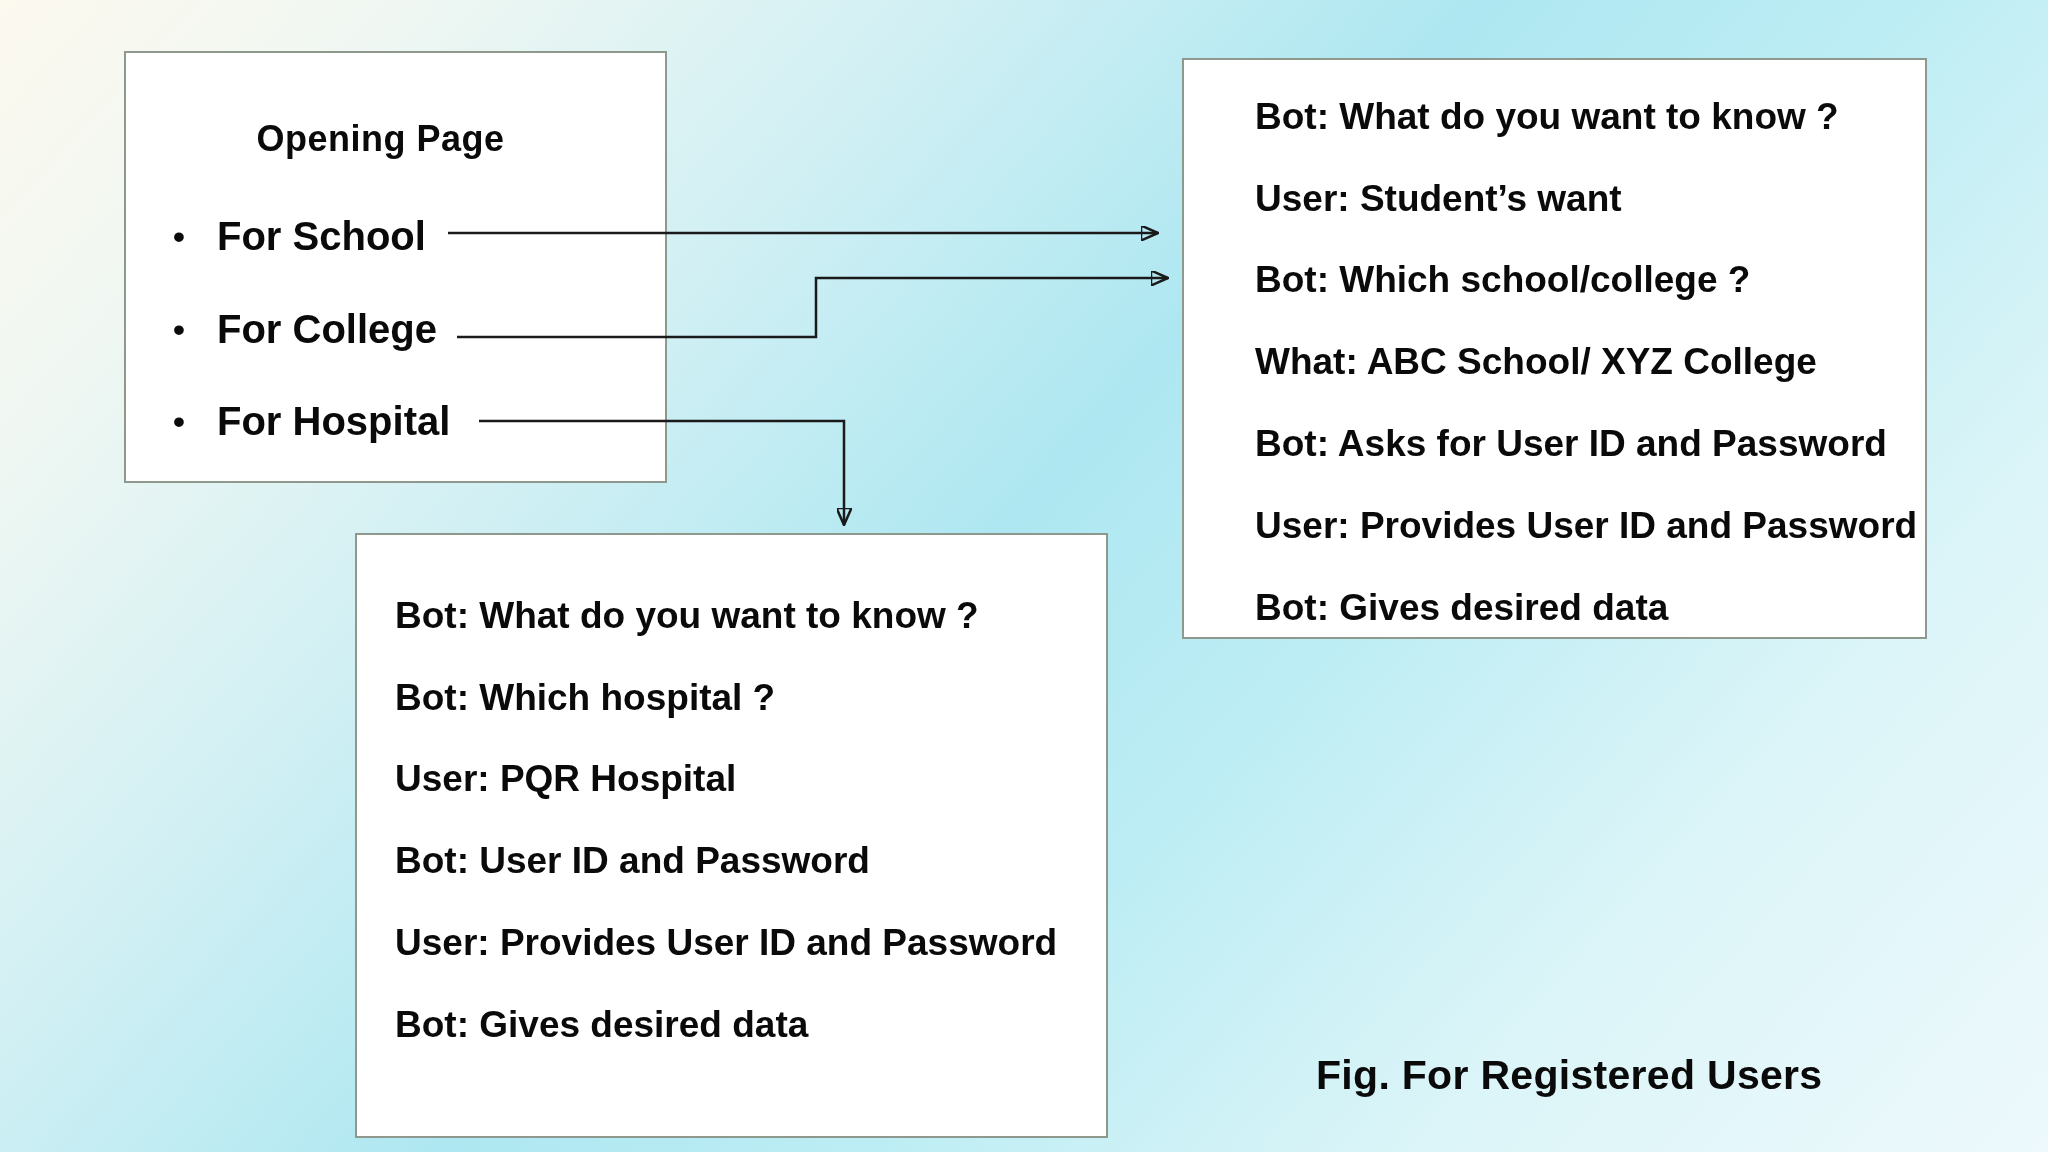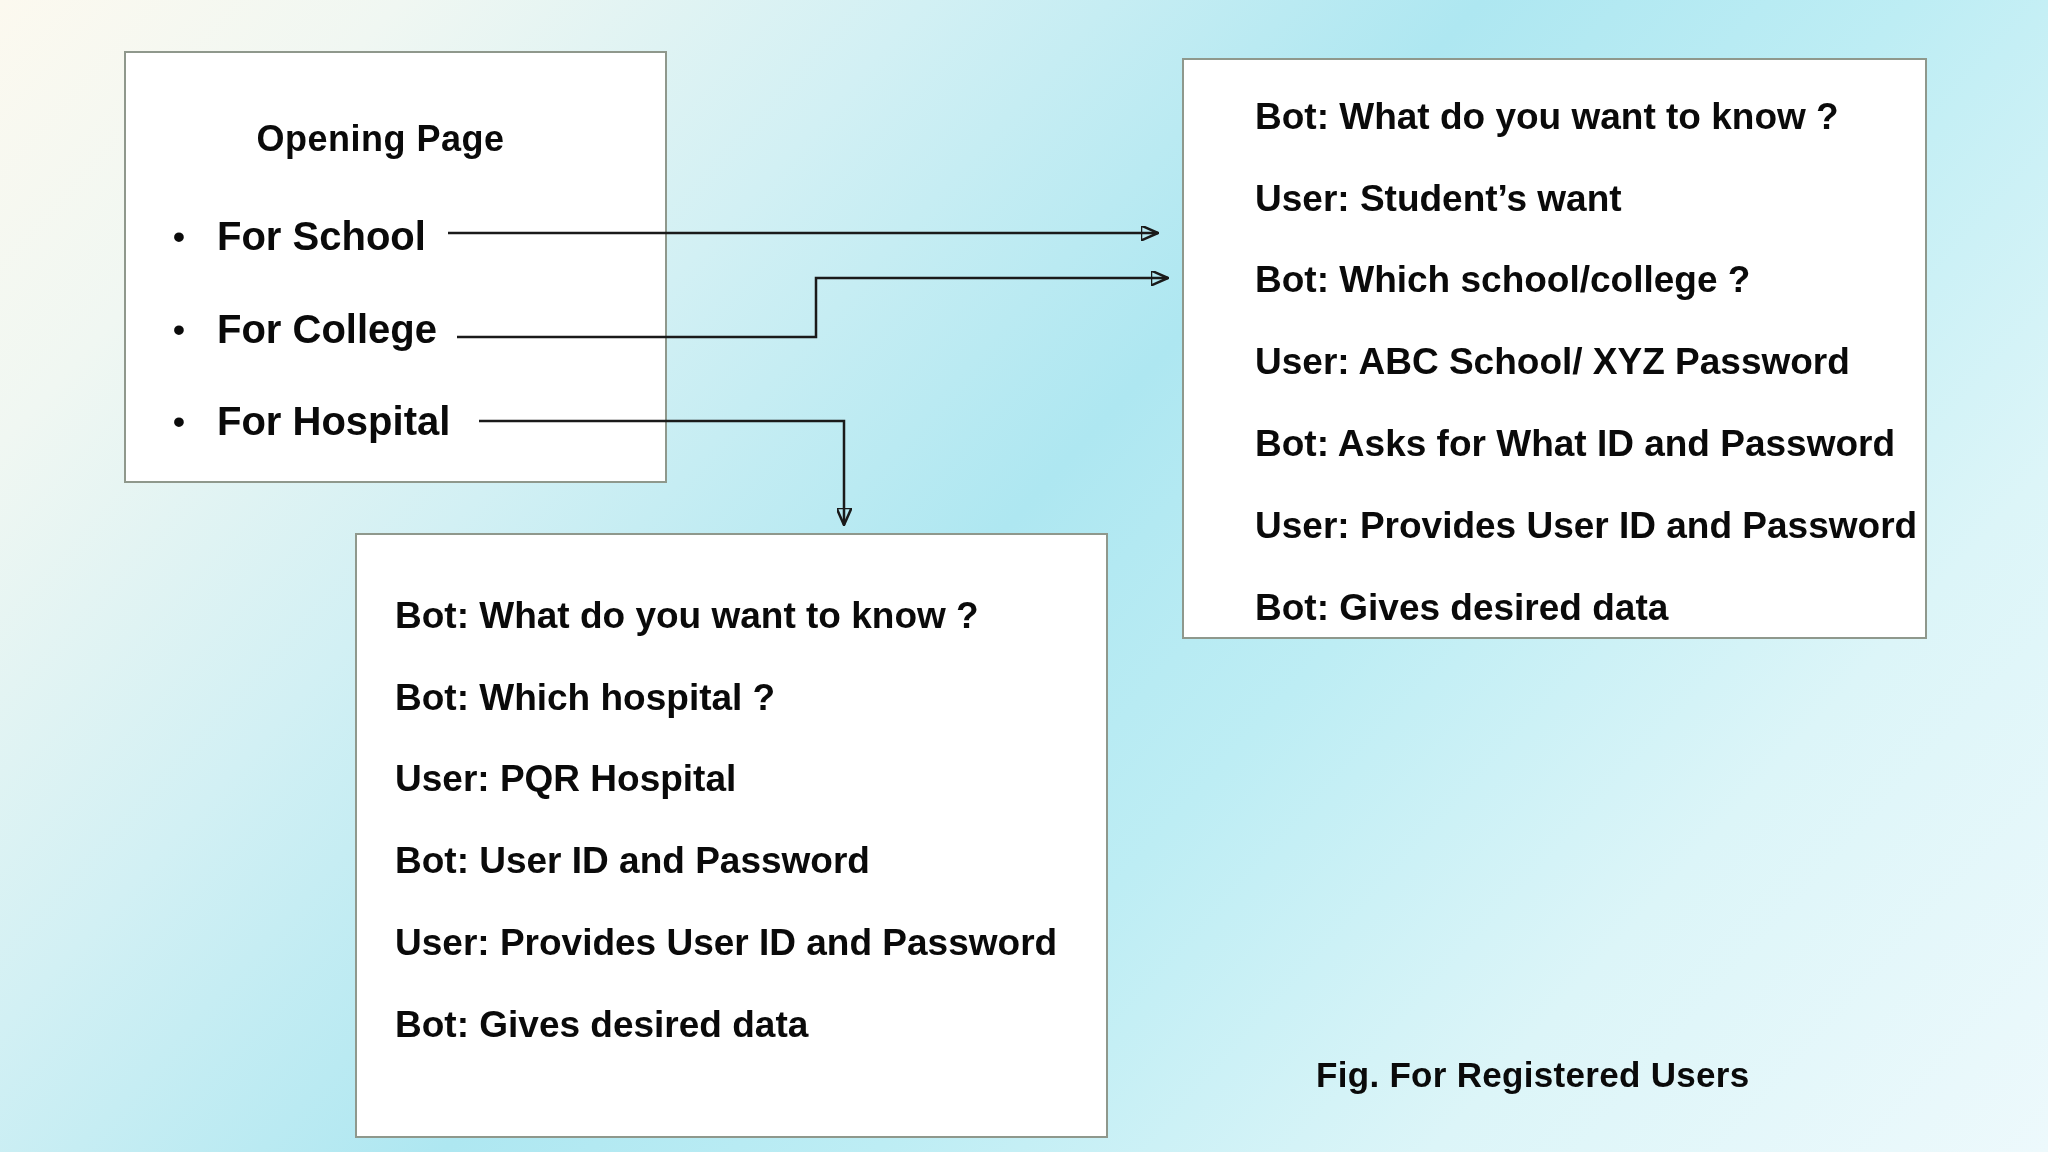--- a/index.html
+++ b/index.html
@@ -81,21 +81,21 @@
   #hospital-box .convo-line { padding-left: 38px; }
 
   #caption {
     position: absolute;
     left: 1316px;
     top: 1047px;
     width: 500px;
     height: 56px;
     display: flex;
     align-items: center;
-    font-size: 35px;
+    font-size: 41px;
     font-weight: bold;
     letter-spacing: 0.3px;
     white-space: nowrap;
   }
   #connector-layer {
     position: absolute;
     left: 0; top: 0;
     width: 2048px;
     height: 1152px;
     pointer-events: none;
@@ -125,22 +125,22 @@
     <div id="bullet-hospital" class="bullet-item">
       <span class="dot">•</span>
       <span class="bullet-label">For Hospital</span>
     </div>
   </div>
 
   <div id="school-box" class="panel convo">
     <div class="convo-line">Bot: What do you want to know ?</div>
     <div class="convo-line">User: Student’s want</div>
     <div class="convo-line">Bot: Which school/college ?</div>
-    <div class="convo-line">User: ABC School/ XYZ Password</div>
-    <div class="convo-line">Bot: Asks for What ID and Password</div>
+    <div class="convo-line">What: ABC School/ XYZ College</div>
+    <div class="convo-line">Bot: Asks for User ID and Password</div>
     <div class="convo-line">User: Provides User ID and Password</div>
     <div class="convo-line">Bot: Gives desired data</div>
   </div>
 
   <div id="hospital-box" class="panel convo">
     <div class="convo-line">Bot: What do you want to know ?</div>
     <div class="convo-line">Bot: Which hospital ?</div>
     <div class="convo-line">User: PQR Hospital</div>
     <div class="convo-line">Bot: User ID and Password</div>
     <div class="convo-line">User: Provides User ID and Password</div>

